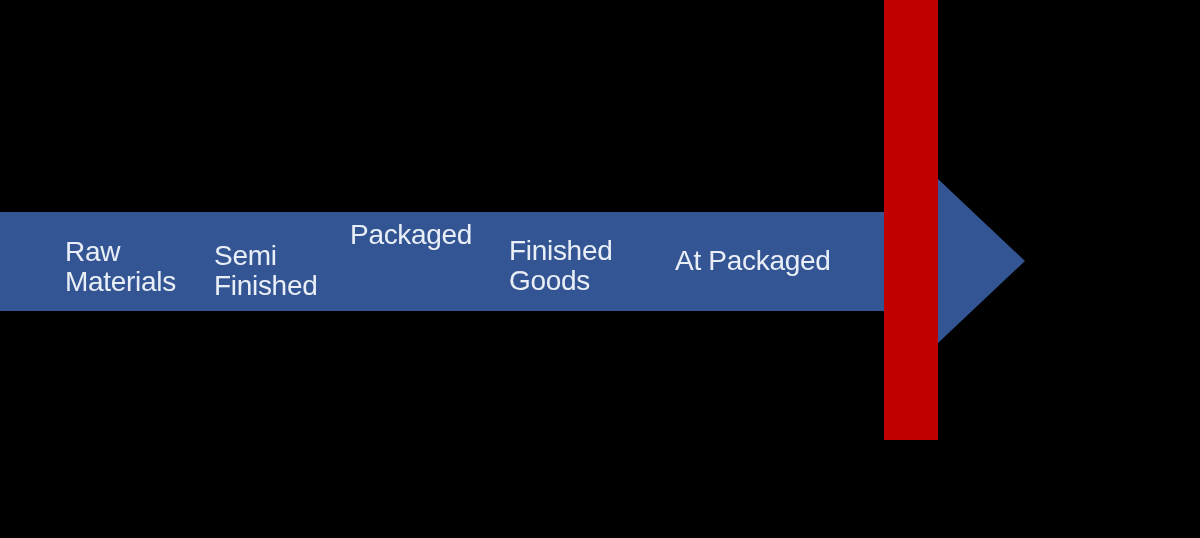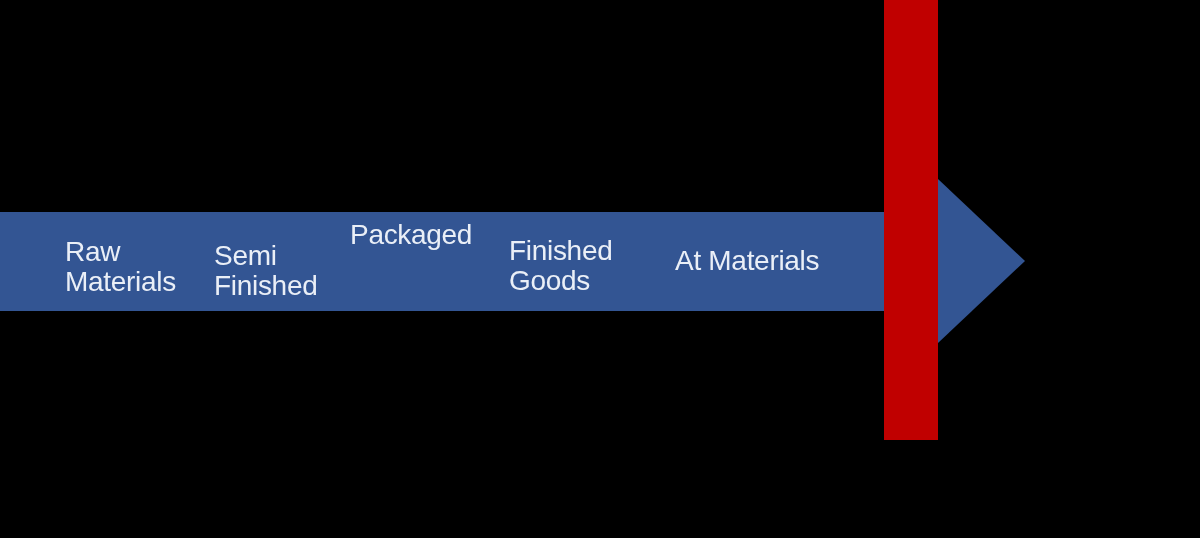--- a/index.html
+++ b/index.html
@@ -91,19 +91,19 @@
 Materials</div>
 
   <div class="stage stage-1">Semi
 Finished</div>
 
   <div class="stage stage-2">Packaged</div>
 
   <div class="stage stage-3">Finished
 Goods</div>
 
-  <div class="stage stage-4">At Materials</div>
+  <div class="stage stage-4">At Packaged</div>
 
   <div class="red-arrow-shaft"></div>
 
   <div class="red-arrow-head"></div>
 
 </div>
 
 </body></html>

